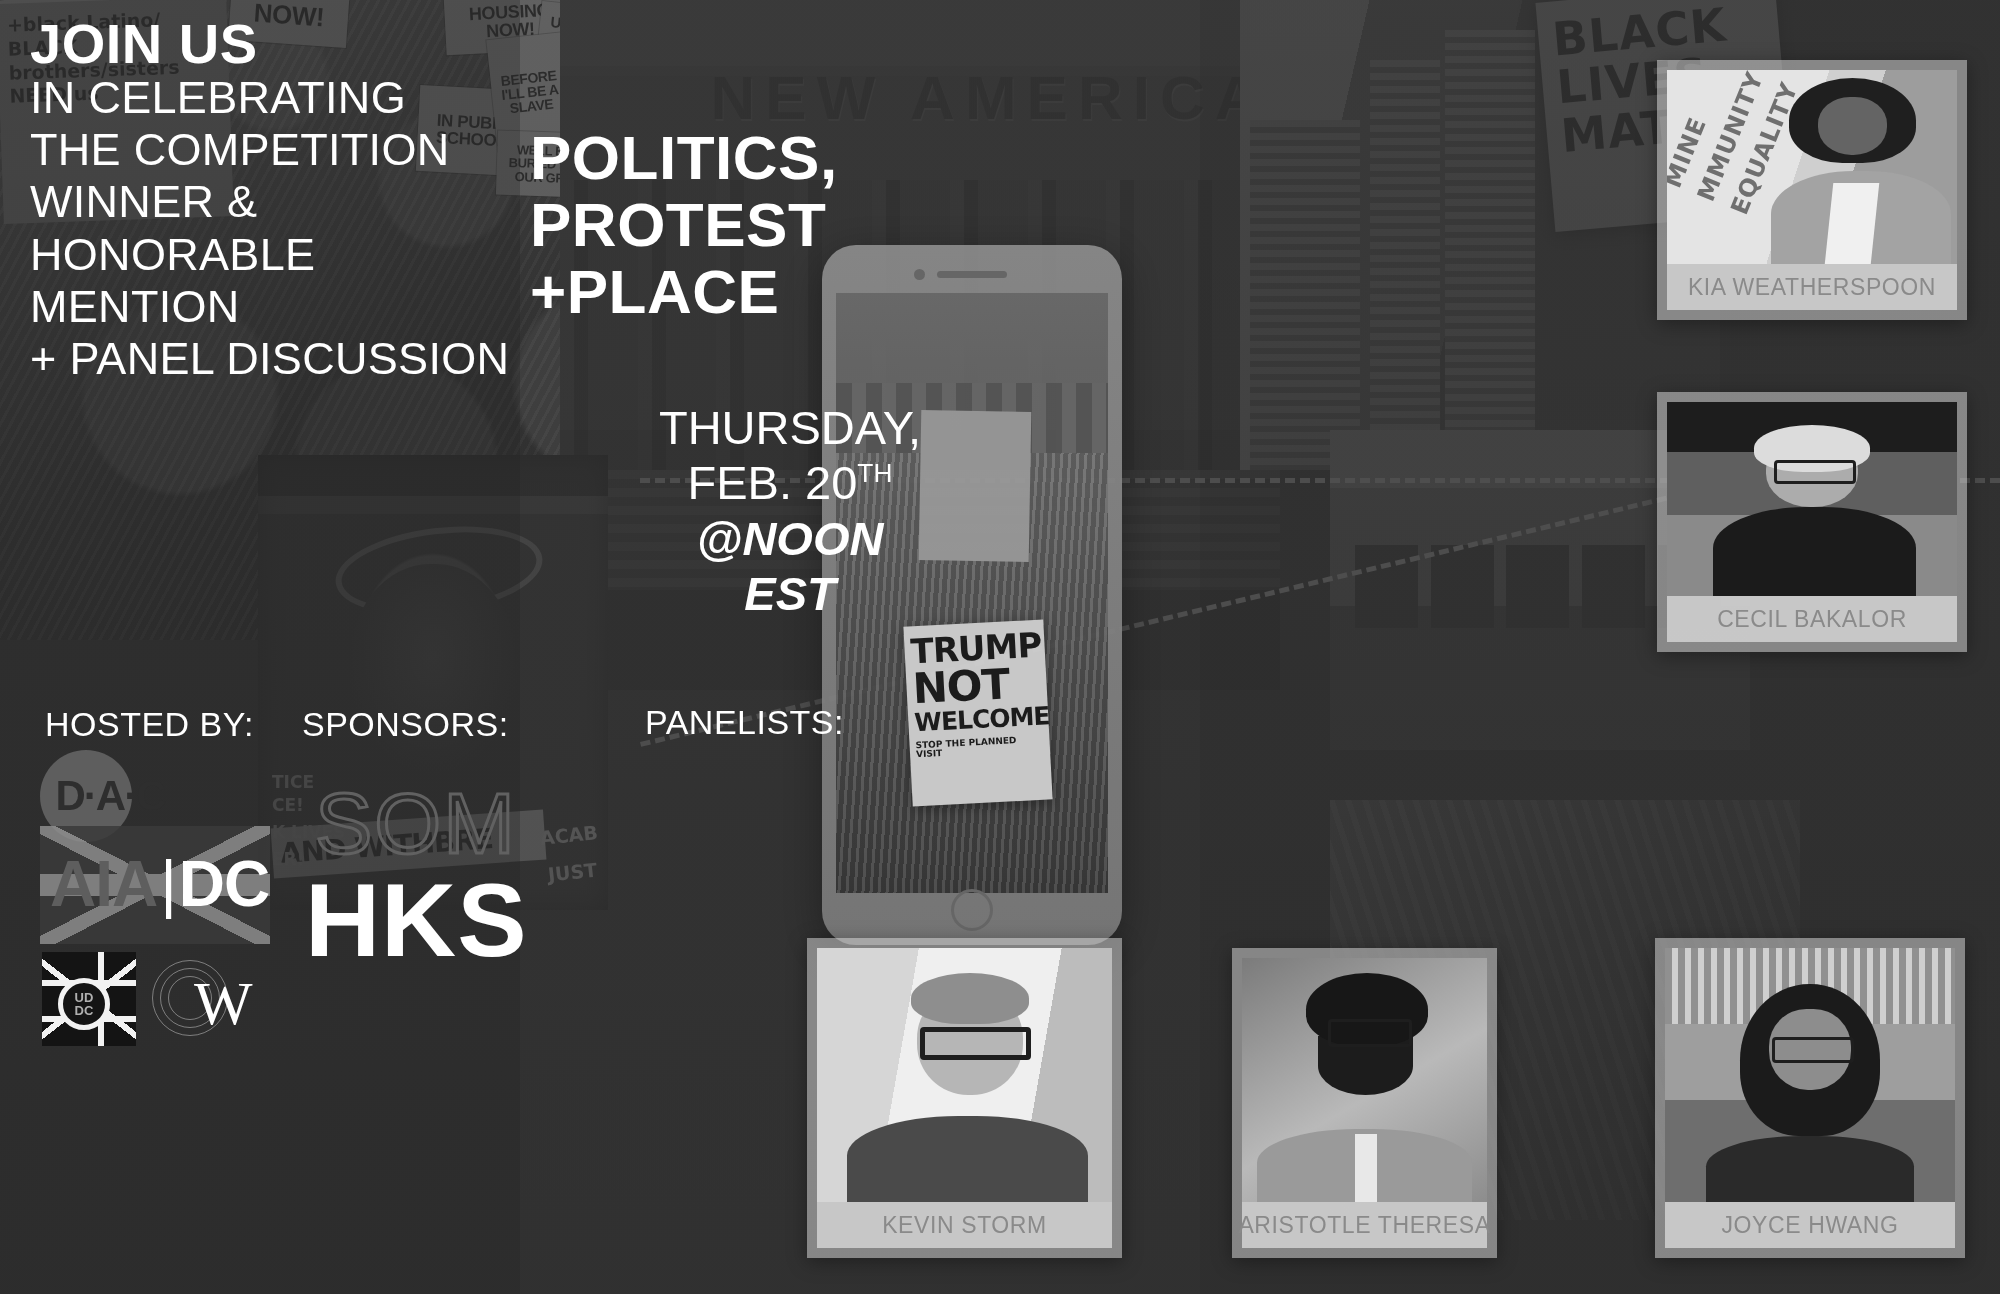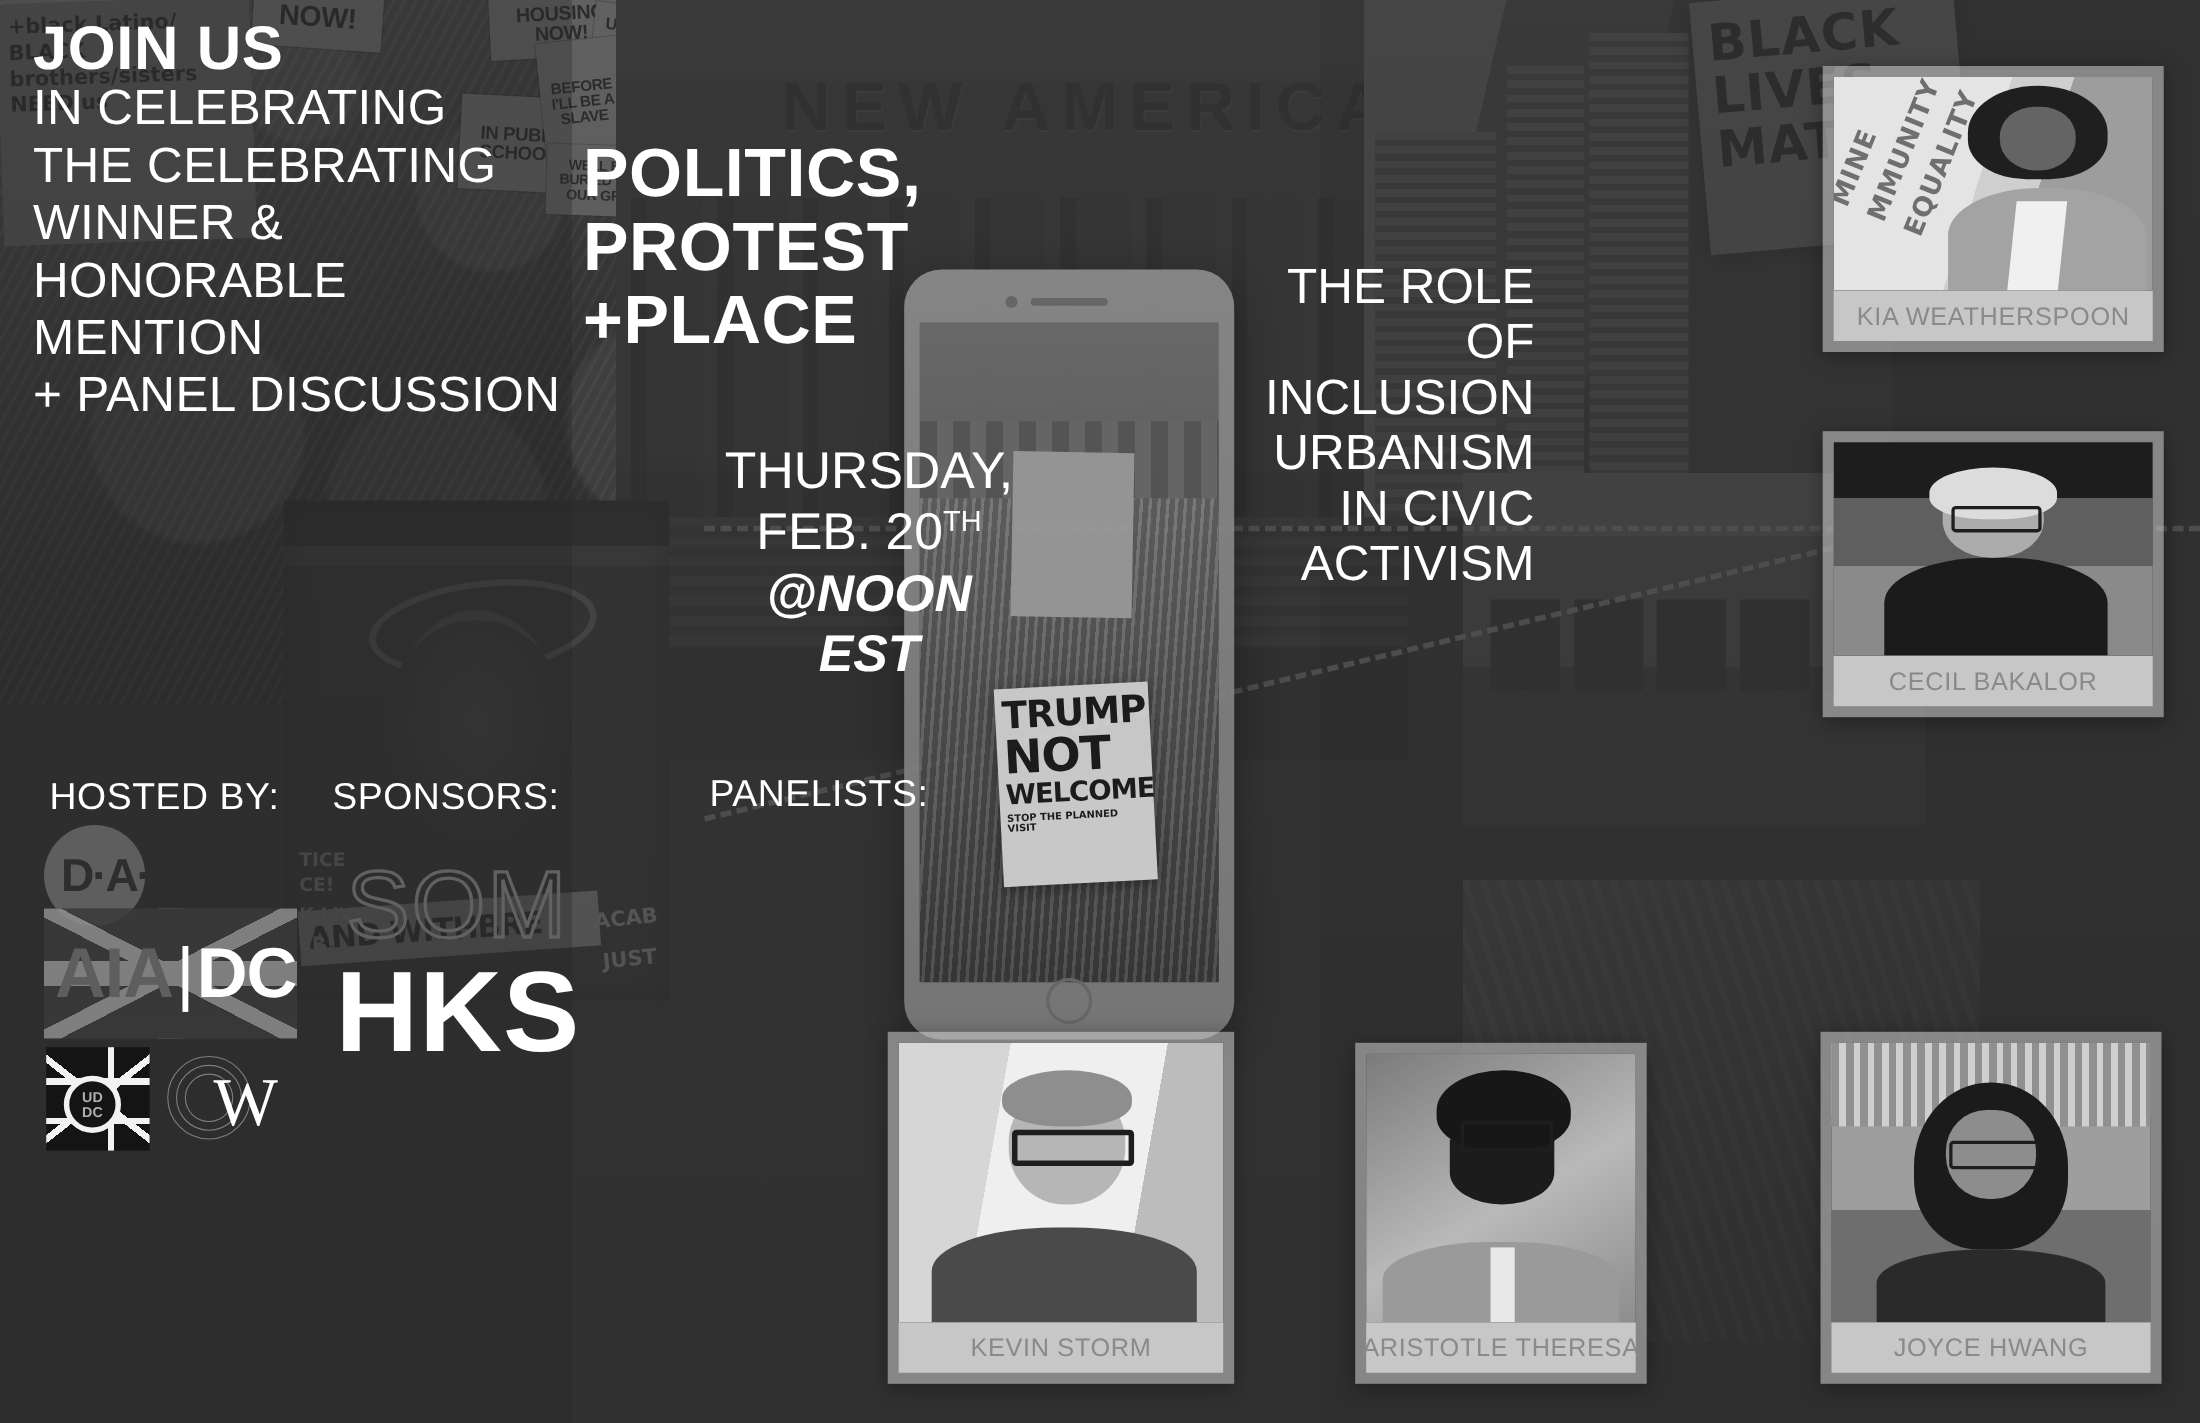--- a/index.html
+++ b/index.html
@@ -407,45 +407,38 @@
         <div class="l3">WELCOME</div>
         <div class="l4">STOP THE PLANNED VISIT</div>
       </div>
     </div>
     <div id="phone-home"></div>
   </div>
 
   <div class="fg" id="join-block">
     <div id="join-title">JOIN US</div>
     <div class="join-line">IN CELEBRATING</div>
-    <div class="join-line">THE CELEBRATING</div>
+    <div class="join-line">THE COMPETITION</div>
     <div class="join-line">WINNER &amp;</div>
     <div class="join-line">HONORABLE</div>
     <div class="join-line">MENTION</div>
     <div class="join-line">+ PANEL DISCUSSION</div>
   </div>
 
   <div class="fg" id="main-title">
     <div>POLITICS, PROTEST</div>
     <div>+PLACE</div>
   </div>
 
   <div class="fg" id="date-block">
     <div>THURSDAY,</div>
     <div><span>FEB. 20</span><sup>TH</sup></div>
     <div class="bold">@NOON EST</div>
   </div>
 
-  <div class="fg" id="role-block">
-    <div>THE ROLE</div>
-    <div>OF INCLUSION</div>
-    <div>URBANISM</div>
-    <div>IN CIVIC</div>
-    <div>ACTIVISM</div>
-  </div>
 
   <div class="fg small-label" id="hosted-label">HOSTED BY:</div>
   <div class="fg small-label" id="sponsors-label">SPONSORS:</div>
   <div class="fg small-label" id="panelists-label">PANELISTS:</div>
 
   <div class="card" id="card-kia">
     <div class="photo">
       <div class="pf" id="kia">
         <div class="bgp"></div>
         <div class="slogan">MINE<br>MMUNITY<br>EQUALITY</div>

